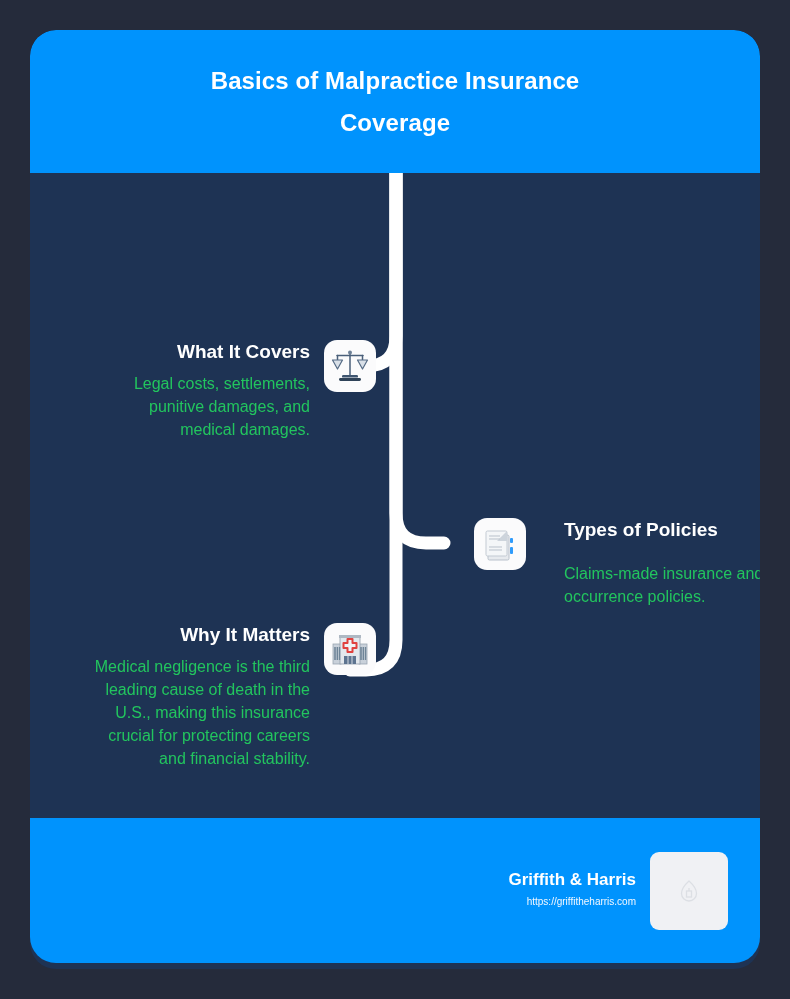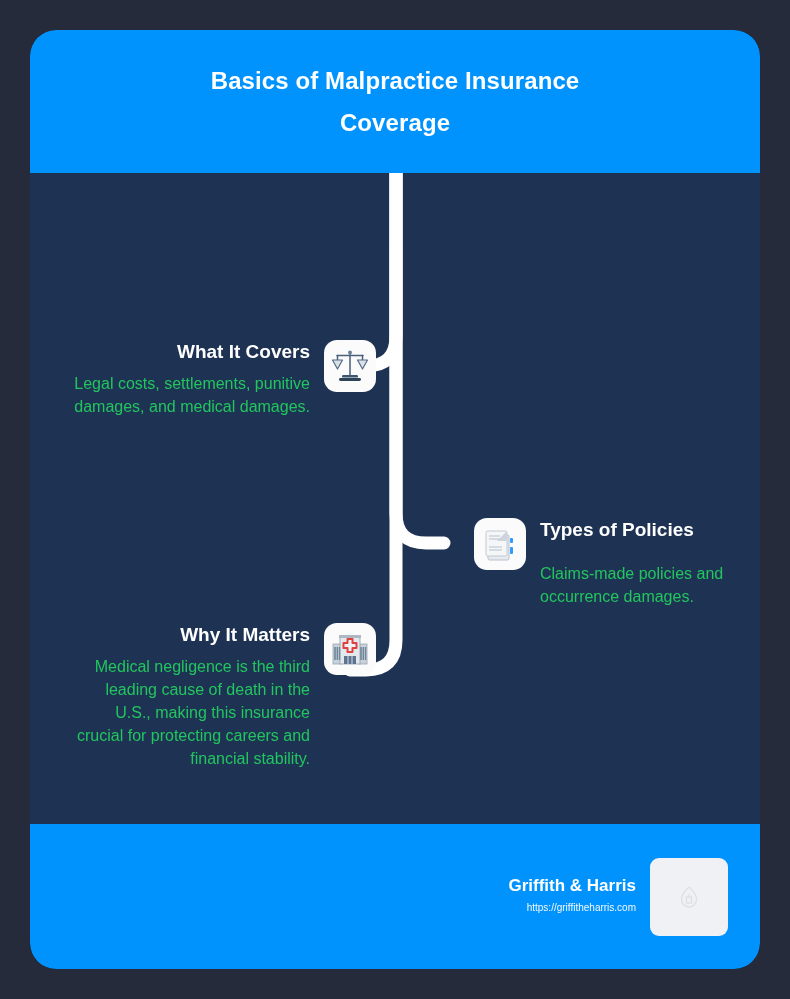--- a/index.html
+++ b/index.html
@@ -37,21 +37,21 @@
   
   #connector-svg {
     position:absolute; left:0; top:143px;
     width:730px; height:650px;
     pointer-events:none;
   }
   
   .row { position:absolute; display:flex; }
   .row-left  { flex-direction:row; }
   .row-right { flex-direction:row-reverse; }
-  .text-col { display:flex; flex-direction:column; }
+  .text-col { display:flex; flex-direction:column;margin-left:24px; }
   .row-left  .text-col { align-items:flex-end;  text-align:right; padding-right:14px; }
   .row-right .text-col { align-items:flex-start; text-align:left; padding-left:14px; }
   .item-title {
     color:#ffffff;
     font-size:19px;
     font-weight:bold;
     line-height:24px;
     margin-bottom:8px;
     white-space:nowrap;
   }
@@ -63,21 +63,21 @@
   .icon-badge {
     width:52px; height:52px;
     flex:0 0 52px;
     background:#fbfbfc;
     border-radius:13px;
     display:flex; align-items:center; justify-content:center;
     position:relative;
   }
   
   #footer-band {
-    position:absolute; left:0; bottom:0;
+    position:absolute; left:0; bottom:6px;
     width:730px; height:145px;
     background:#0093fd;
     border-radius:0 0 26px 26px;
     display:flex; align-items:center; justify-content:flex-end;
     padding-right:32px;
   }
   #footer-text { text-align:right; margin-right:14px; }
   #footer-brand {
     color:#ffffff; font-size:17px; font-weight:bold; line-height:23px;
   }
@@ -130,21 +130,21 @@
         <path d="M26.5,13 L36.5,13 L31.5,22 Z" fill="#d9e0e8" stroke="#556b85" stroke-width="1.2" stroke-linejoin="round"></path>
         <rect x="11" y="28" width="16" height="2.6" rx="1.2" fill="#3e5570"></rect>
         <rect x="8" y="31" width="22" height="3" rx="1.4" fill="#2f4358"></rect>
       </svg>
     </div>
   </div>
 
   <div class="row row-right" style="left:444px; top:488px; width:306px;">
     <div class="text-col" style="width:254px;gap:12px;">
       <div class="item-title">Types of Policies</div>
-      <div class="item-desc">Claims-made policies and occurrence damages.</div>
+      <div class="item-desc">Claims-made insurance and occurrence policies.</div>
     </div>
     <div class="icon-badge">
       <svg width="38" height="38" viewBox="0 0 38 38">
         <rect x="7" y="10" width="21" height="25" rx="1.5" fill="#e7eaee" stroke="#b9c1cb" stroke-width="1"></rect>
         <rect x="5" y="6" width="21" height="25" rx="1.5" fill="#f4f6f8" stroke="#c3cad3" stroke-width="1"></rect>
         <path d="M26,6 L26,16 L16,16 Z" fill="#cdd4dc"></path>
         <g stroke="#b9c1cb" stroke-width="1">
           <line x1="8" y1="11" x2="19" y2="11"></line>
           <line x1="8" y1="14" x2="19" y2="14"></line>
           <line x1="8" y1="22" x2="21" y2="22"></line>

